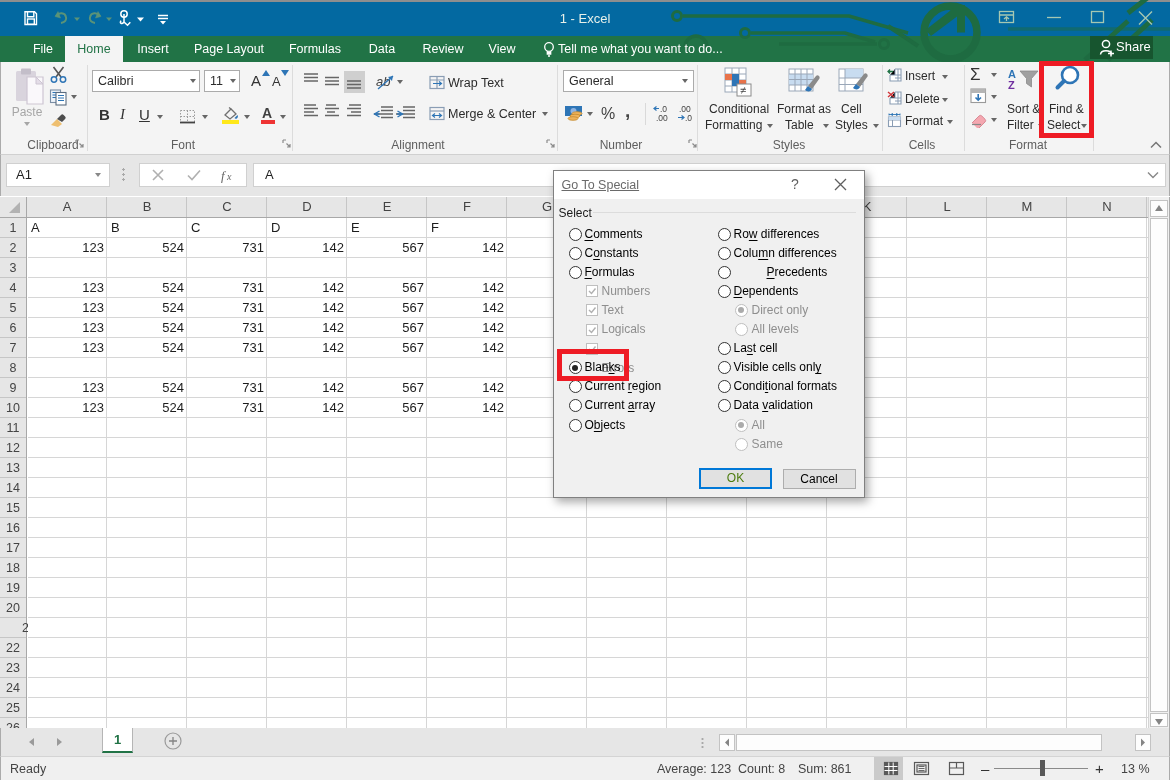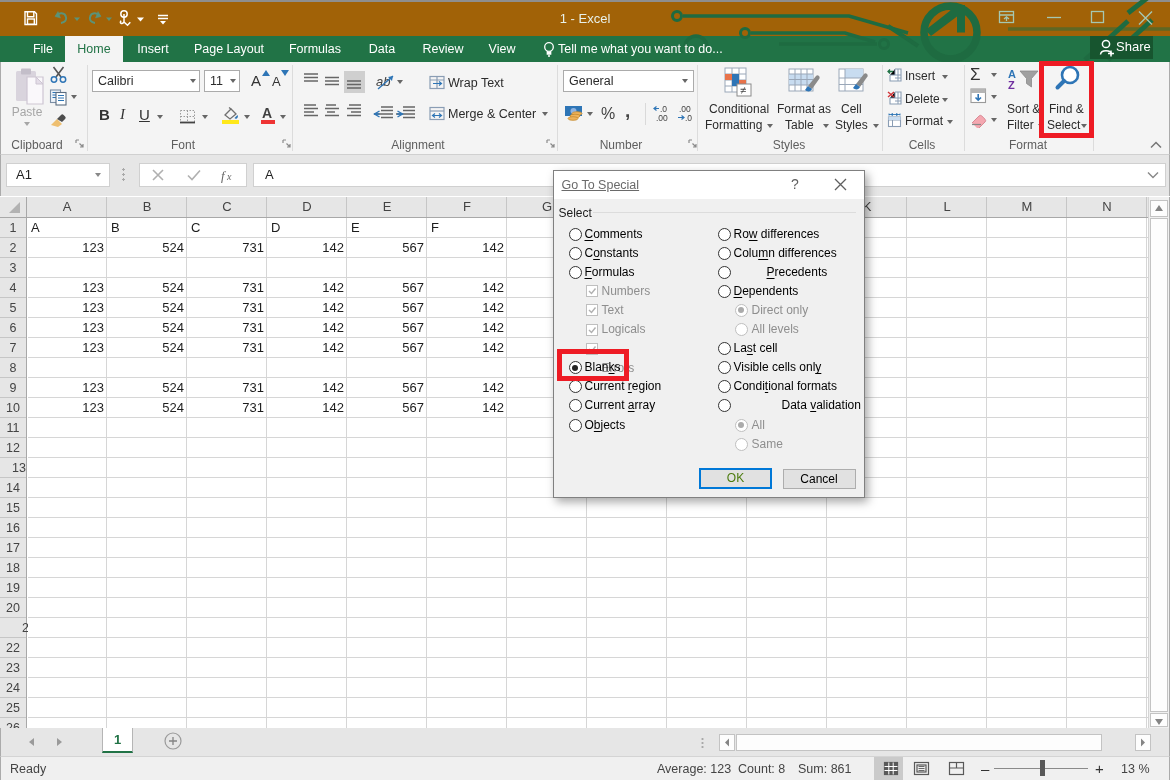--- a/index.html
+++ b/index.html
@@ -1,20 +1,20 @@
 <!DOCTYPE html>
 <html><head>
 <meta charset="utf-8">
 <style>
   * { margin:0; padding:0; box-sizing:border-box; }
   html,body { width:1170px; height:780px; overflow:hidden; }
   body { font-family:"Liberation Sans", sans-serif; position:relative; background:#fff; }
   .abs { position:absolute; }
   
-  #titlebar { position:absolute; left:0; top:0; width:1170px; height:36px; background:#a16207; border-top:2px solid #8e8e8e; overflow:hidden; }
+  #titlebar { position:absolute; left:0; top:0; width:1170px; height:36px; background:#0369a1; border-top:2px solid #8e8e8e; overflow:hidden; }
   #tabrow { position:absolute; left:0; top:36px; width:1170px; height:26px; background:#217346; }
   .tab { position:absolute; top:0; height:26px; line-height:26px; color:#fff; font-size:12.5px; text-align:center; z-index:3; }
   #hometab { position:absolute; z-index:3; left:65px; top:0; width:58px; height:26px; background:#f4f4f4; color:#217346; font-size:12.5px; line-height:26px; text-align:center; }
   
   #ribbon { position:absolute; left:0; top:62px; width:1170px; height:93px; background:#f4f4f4; border-bottom:1px solid #d0d0d0; border-left:1px solid #ababab; border-right:1px solid #ababab; }
   .gsep { position:absolute; top:3px; height:86px; width:1px; background:#dcdcdc; }
   .glabel { position:absolute; top:76px; height:14px; font-size:12px; color:#5e5e5e; text-align:center; }
   .launch { position:absolute; width:10px; height:10px; }
   .rtext { font-size:12px; color:#2b2b2b; }
   .combo { position:absolute; background:#fff; border:1px solid #ababab; font-size:12.5px; color:#2b2b2b; }
@@ -166,21 +166,21 @@
     <rect x="1.5" y="1" width="10" height="12.5" fill="#eef3f9" stroke="#7b8ea5" stroke-width="1.1"></rect>
     <path d="M3.5 3.5 H9.5 M3.5 6 H9.5 M3.5 8.5 H9.5" stroke="#2e75b6" stroke-width="1"></path>
     <rect x="7" y="3.5" width="10" height="12.5" fill="#fff" stroke="#5a6c80" stroke-width="1.1"></rect>
     <path d="M9 6.5 H15 M9 9 H15 M9 11.5 H15" stroke="#2e75b6" stroke-width="1"></path>
   </svg>
   <div class="dd" style="left:70px;top:33px;"></div>
   <svg width="20" height="16" style="position:absolute;left:48px;top:50px">
     <path d="M2 13 L8 7 L13 12 L9 15 Z" fill="#eebf70"></path>
     <path d="M8 7 L12 3 a1.8 1.8 0 0 1 2.6 0 l1.5 1.5 a1.8 1.8 0 0 1 0 2.6 L13 10 Z" fill="#4d4d4d"></path>
   </svg>
-  <div class="glabel" style="left:8px;width:56px;text-align:center;">Clipboard</div>
+  <div class="glabel" style="left:24px;width:56px;text-align:center;">Clipboard</div>
   <svg class="launch" style="left:74px;top:77px" viewBox="0 0 10 10">
     <path d="M1 1 H4 M1 1 V4 M8 5 V8 H5 M8 8 L4.5 4.5" stroke="#8a8a8a" stroke-width="1.2" fill="none"></path>
   </svg>
   <div class="gsep" style="left:86px;"></div>
 
   <div class="combo" style="left:91px;top:8px;width:108px;height:22px;line-height:20px;padding-left:5px;">Calibri</div>
   <div class="dd" style="left:189px;top:17px;"></div>
   <div class="combo" style="left:203px;top:8px;width:36px;height:22px;line-height:20px;padding-left:5px;">11</div>
   <div class="dd" style="left:229px;top:17px;"></div>
   <div class="abs rtext" style="left:250px;top:10px;font-size:15px;color:#333;">A</div>
@@ -443,21 +443,21 @@
     <div class="rowhead" style="top:40px;">3</div>
     <div class="rowhead" style="top:60px;">4</div>
     <div class="rowhead" style="top:80px;">5</div>
     <div class="rowhead" style="top:100px;">6</div>
     <div class="rowhead" style="top:120px;">7</div>
     <div class="rowhead" style="top:140px;">8</div>
     <div class="rowhead" style="top:160px;">9</div>
     <div class="rowhead" style="top:180px;">10</div>
     <div class="rowhead" style="top:200px;">11</div>
     <div class="rowhead" style="top:220px;">12</div>
-    <div class="rowhead" style="top:240px;text-align:right;">13</div>
+    <div class="rowhead" style="top:240px;">13</div>
     <div class="rowhead" style="top:260px;">14</div>
     <div class="rowhead" style="top:280px;">15</div>
     <div class="rowhead" style="top:300px;">16</div>
     <div class="rowhead" style="top:320px;">17</div>
     <div class="rowhead" style="top:340px;">18</div>
     <div class="rowhead" style="top:360px;">19</div>
     <div class="rowhead" style="top:380px;">20</div>
     <div class="rowhead" style="top:400px;margin-left:16px;">21</div>
     <div class="rowhead" style="top:420px;">22</div>
     <div class="rowhead" style="top:440px;">23</div>
@@ -640,21 +640,21 @@
 <div class="dtext dis" style="left:197.5px;top:131.9px;">Direct only</div>
 <div class="radio dis" style="left:180.5px;top:152.0px;"></div>
 <div class="dtext dis" style="left:197.5px;top:151.0px;">All levels</div>
 <div class="radio" style="left:163.5px;top:171.1px;"></div>
 <div class="dtext" style="left:179.5px;top:170.1px;">La<u>s</u>t cell</div>
 <div class="radio" style="left:163.5px;top:190.2px;"></div>
 <div class="dtext" style="left:179.5px;top:189.2px;">Visible cells onl<u>y</u></div>
 <div class="radio" style="left:163.5px;top:209.3px;"></div>
 <div class="dtext" style="left:179.5px;top:208.3px;">Condi<u>t</u>ional formats</div>
 <div class="radio" style="left:163.5px;top:228.4px;"></div>
-<div class="dtext" style="left:179.5px;top:227.4px;margin-left:48px;">Data <u>v</u>alidation</div>
+<div class="dtext" style="left:179.5px;top:227.4px;">Data <u>v</u>alidation</div>
 <div class="radio dis" style="left:180.5px;top:247.5px;">
       <div class="dot"></div>
     </div>
 <div class="dtext dis" style="left:197.5px;top:246.5px;">All</div>
 <div class="radio dis" style="left:180.5px;top:266.6px;"></div>
 <div class="dtext dis" style="left:197.5px;top:265.6px;">Same</div>
 <div class="abs" style="left:145px;top:297px;width:73px;height:21px;background:#e1e1e1;border:2px solid #0078d7;text-align:center;font-size:12px;color:#4d7c0f;line-height:17px;">OK</div>
 <div class="abs" style="left:228.5px;top:297.5px;width:73px;height:20px;background:#e1e1e1;border:1px solid #adadad;text-align:center;font-size:12px;color:#000;line-height:18px;">Cancel</div>
   </div>
 <div class="redbox" style="left:557px;top:349px;width:72px;height:32px;"></div>

